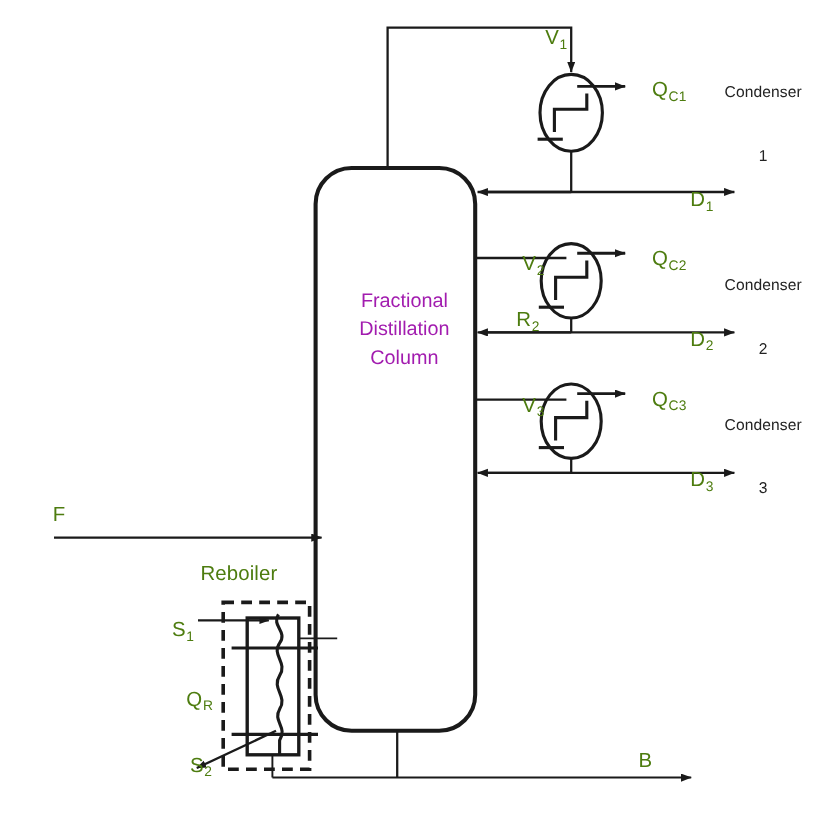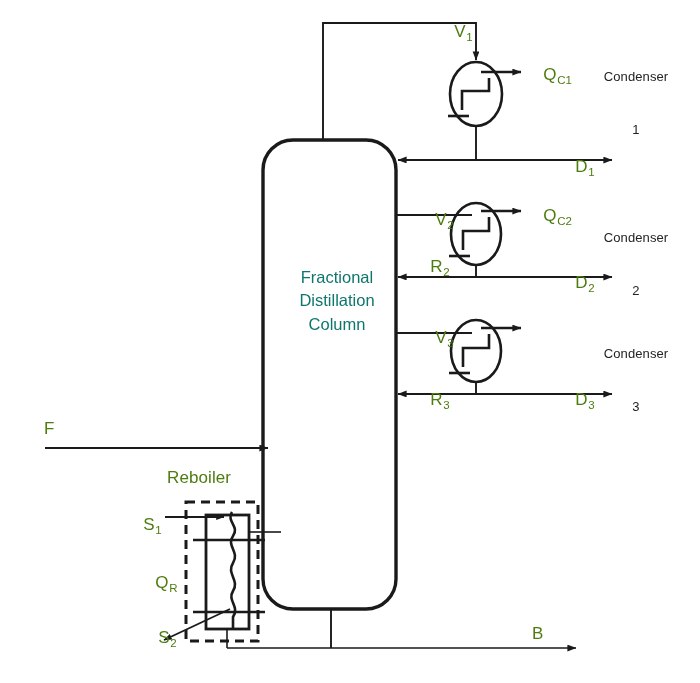--- a/index.html
+++ b/index.html
@@ -45,25 +45,24 @@
   .cond-name {
     font-size: 13px;
     text-align: center;
     color: #232323;
     line-height: 1.35;
   }
   .col-text {
     position: absolute;
     width: 146px;
     text-align: center;
-    color: #0f766e;
+    color: #a21caf;
     font-size: 16.5px;
     line-height: 1.42;
     font-family: "Liberation Sans", sans-serif;
-    margin-top: 26px;
   }
   .stroke-main {
     fill: none;
     stroke: #1a1a1a;
   }
 </style>
 </head>
 <body>
 
 <div id="diagram-root">
@@ -181,29 +180,29 @@
   </div>
 
   <div class="lbl" style="left:556px; top:253px;">
     <span>D</span><sub>2</sub>
   </div>
 
   <div class="lbl" style="left:416px; top:308px;">
     <span>V</span><sub>3</sub>
   </div>
 
+  <div class="lbl" style="left:524px; top:303px;">
+    <span>Q</span><sub>C3</sub>
+  </div>
 
   <div class="lbl cond-name" style="left:586px; top:310px; width:100px;">
     <div>Condenser</div>
     <div>3</div>
   </div>
 
-  <div class="lbl" style="left:411px; top:370px;">
-    <span>R</span><sub>3</sub>
-  </div>
 
   <div class="lbl" style="left:556px; top:370px;">
     <span>D</span><sub>3</sub>
   </div>
 
   <div class="lbl" style="left:44px; top:419px;">F</div>
 
   <div class="lbl" style="left:167px; top:468px;">Reboiler</div>
 
   <div class="lbl" style="left:124px; top:495px;">

